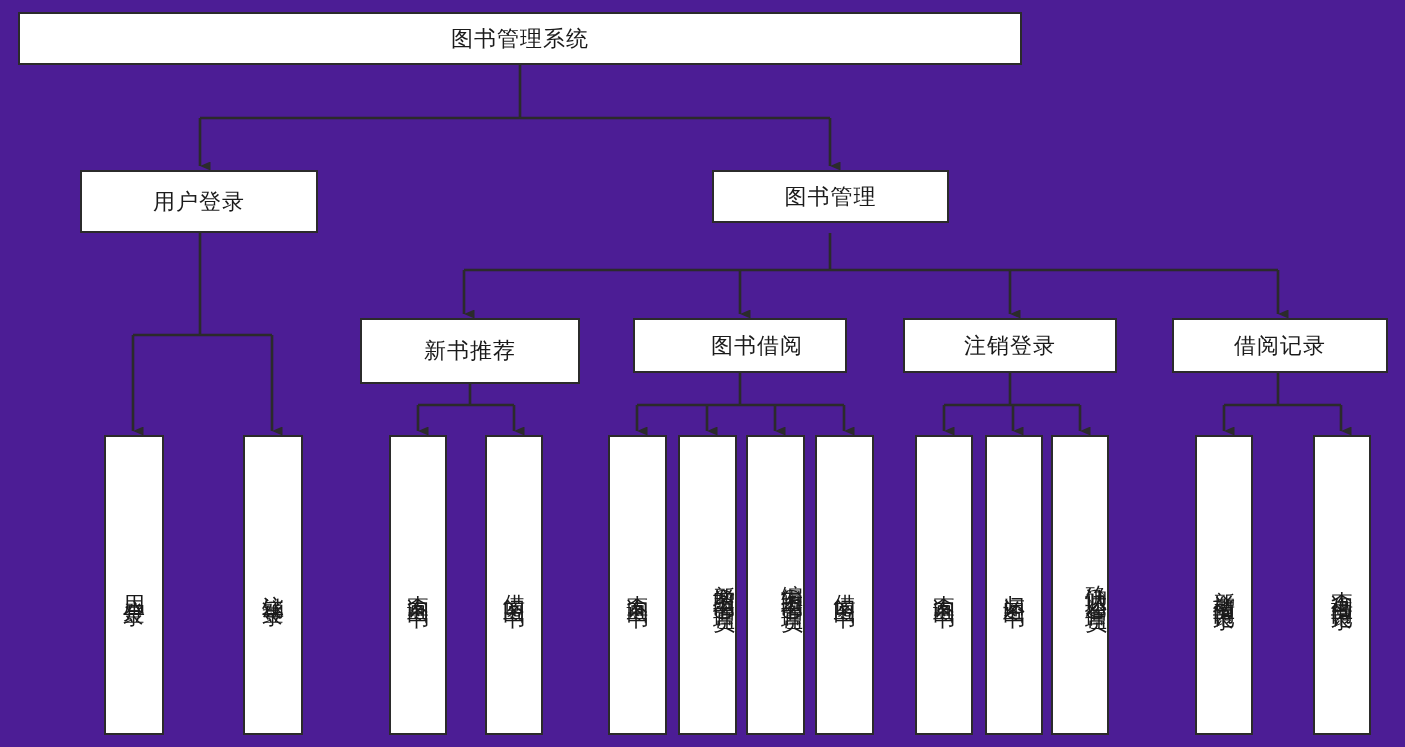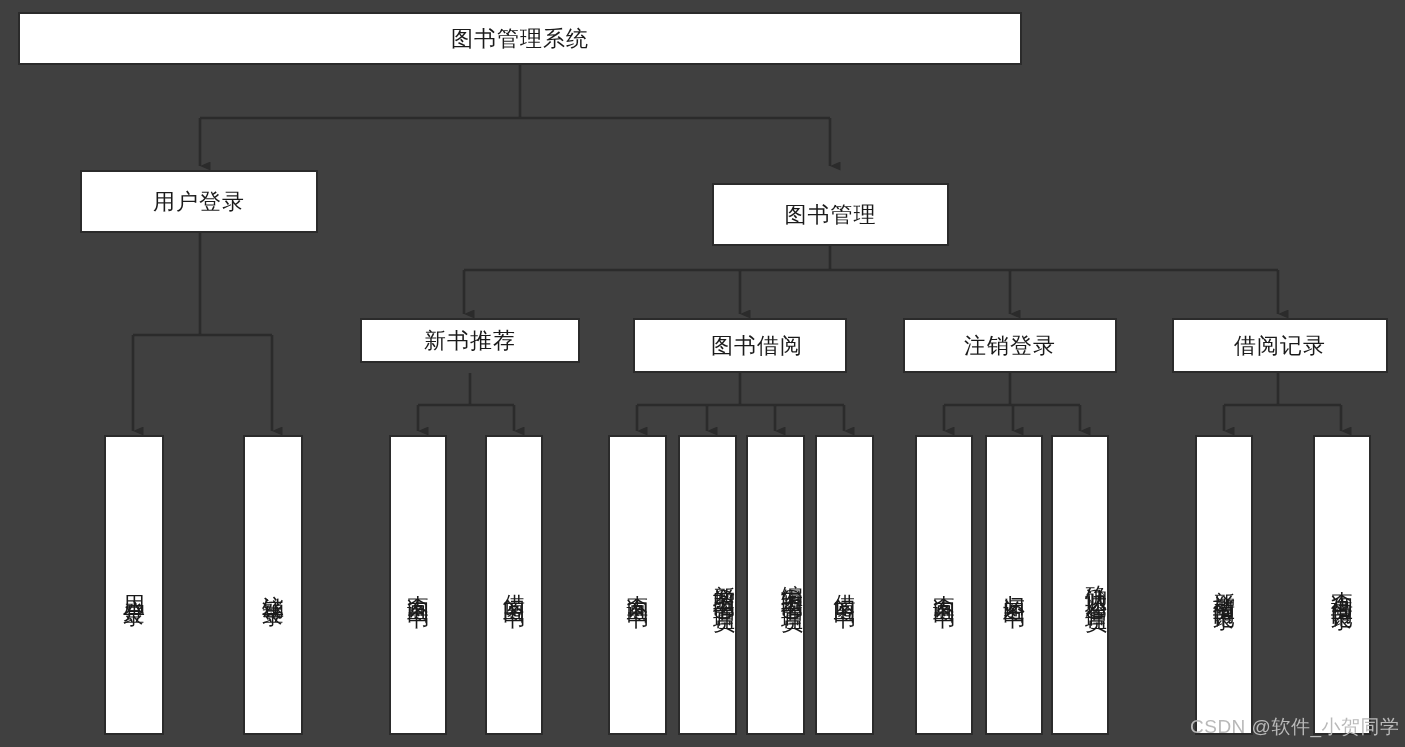--- a/index.html
+++ b/index.html
@@ -7,21 +7,21 @@
     padding: 0;
     background: #ffffff;
   }
   body {
     font-family: "Liberation Sans", "DejaVu Sans", sans-serif;
   }
   #canvas {
     position: relative;
     width: 1405px;
     height: 747px;
-    background: #404040;
+    background: #4c1d95;
     overflow: hidden;
     text-decoration: underline;
   }
   .node {
     position: absolute;
     box-sizing: border-box;
     border: 2.5px solid #2b2b2b;
     background: #ffffff;
     display: flex;
     align-items: center;
@@ -123,25 +123,25 @@
     </g>
   </svg>
 
   <div class="node horiz" style="left:18px; top:12px; width:1004px; height:53px;">
     <span>图书管理系统</span>
   </div>
 
   <div class="node horiz" style="left:80px; top:170px; width:238px; height:63px;">
     <span>用户登录</span>
   </div>
-  <div class="node horiz" style="left:712px; top:183px; width:237px; height:63px;">
+  <div class="node horiz" style="left:712px; top:170px; width:237px; height:53px;">
     <span>图书管理</span>
   </div>
 
-  <div class="node horiz" style="left:360px; top:318px; width:220px; height:45px;">
+  <div class="node horiz" style="left:360px; top:318px; width:220px; height:66px;">
     <span>新书推荐</span>
   </div>
   <div class="node horiz" style="left:633px; top:318px; width:214px; height:55px;padding-left:34px;">
     <span>图书借阅</span>
   </div>
   <div class="node horiz" style="left:903px; top:318px; width:214px; height:55px;">
     <span>注销登录</span>
   </div>
   <div class="node horiz" style="left:1172px; top:318px; width:216px; height:55px;align-items:center;">
     <span>借阅记录</span>
@@ -184,14 +184,13 @@
     <span>确认归还（管理员）</span>
   </div>
 
   <div class="node vert center-v" style="left:1195px; top:435px; width:58px; height:300px;">
     <span>新增借阅记录</span>
   </div>
   <div class="node vert center-v" style="left:1313px; top:435px; width:58px; height:300px;">
     <span>查询借阅记录</span>
   </div>
 
-  <div class="watermark">CSDN @软件_小贺同学</div>
 </div>
 
 </body></html>

